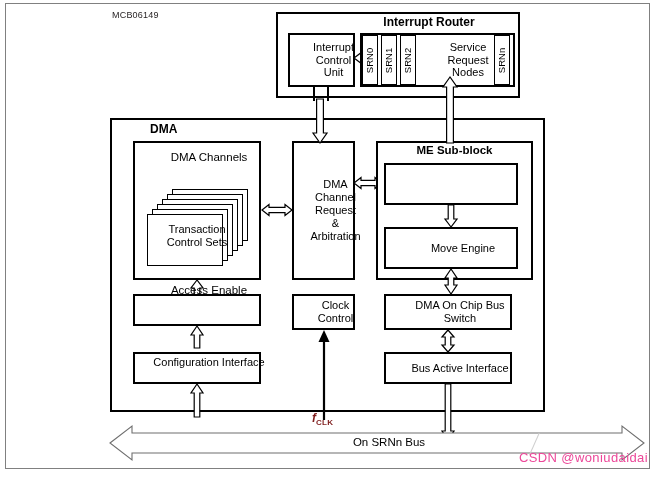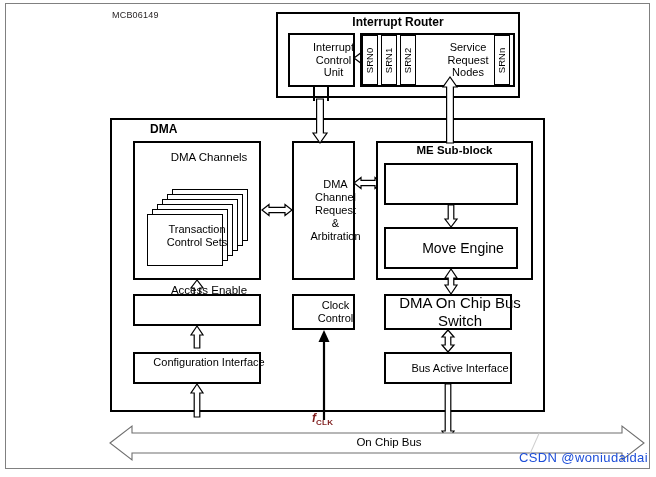--- a/index.html
+++ b/index.html
@@ -65,41 +65,41 @@
   }
   
   .fclk{
     position:absolute;color:#7f1d1d;font-weight:bold;font-style:italic;
     font-size:12px;
   }
   .fclk sub{font-size:8px;font-style:normal;font-weight:bold;letter-spacing:.3px;}
   
   .watermark{
     position:absolute;right:8px;bottom:12px;
-    font-size:13px;color:#1d4ed8;letter-spacing:.4px;
+    font-size:13px;color:#ec4899;letter-spacing:.4px;
     white-space:nowrap;
     user-select:none;
   }
   .wm-slash{
     position:absolute;right:126px;bottom:22px;
     width:1px;height:24px;background:#cfcfcf;
     transform:rotate(24deg);transform-origin:bottom center;
   }
 </style>
 </head>
 <body>
 
 <div id="page">
 
   <div id="page-frame"></div>
 
   <div class="fig-id">MCB06149</div>
 
   <div class="box" style="left:276px;top:12px;width:244px;height:86px;"></div>
-  <div class="grp-title" style="left:276px;top:15px;width:244px;">Interrupt Router</div>
+  <div class="grp-title" style="left:276px;top:15px;width:244px;padding-left:31px;">Interrupt Router</div>
 
   <div class="box" style="left:288px;top:33px;width:67px;height:54px;"></div>
   <div class="lbl" style="left:288px;top:33px;width:67px;height:54px;font-size:11px;">
     <span style="white-space:pre-line">Interrupt
 Control
 Unit</span>
   </div>
 
   <div class="arw" style="left:354px;top:50px;">
     <svg width="22" height="16" viewBox="0 0 22 16">
@@ -171,21 +171,21 @@
 
   <div class="box" style="left:384px;top:163px;width:134px;height:42px;"></div>
 
   <div class="arw" style="left:443px;top:205px;">
     <svg width="16" height="22" viewBox="0 0 16 22">
       <path d="M8,22 L2,14 L5.2,14 L5.2,0 L10.8,0 L10.8,14 L14,14 Z" fill="#ffffff" stroke="#000000" stroke-width="1.2"></path>
     </svg>
   </div>
 
   <div class="box" style="left:384px;top:227px;width:134px;height:42px;"></div>
-  <div class="lbl" style="left:384px;top:227px;width:134px;height:42px;font-size:14px;">Move Engine</div>
+  <div class="lbl" style="left:384px;top:227px;width:134px;height:42px;font-size:11px;">Move Engine</div>
 
   <div class="line v" style="left:313px;top:87px;height:14px;"></div>
   <div class="line v" style="left:327px;top:87px;height:14px;"></div>
   <div class="arw" style="left:311px;top:99px;">
     <svg width="18" height="44" viewBox="0 0 18 44">
       <path d="M9,44 L2,34 L5.6,34 L5.6,0 L12.4,0 L12.4,34 L16,34 Z" fill="#ffffff" stroke="#000000" stroke-width="1.2"></path>
     </svg>
   </div>
 
   <div class="arw" style="left:441px;top:77px;">
@@ -231,21 +231,21 @@
     </svg>
   </div>
 
   <div class="arw" style="left:443px;top:269px;">
     <svg width="16" height="25" viewBox="0 0 16 25">
       <path d="M8,0 L2,9 L5.2,9 L5.2,16 L2,16 L8,25 L14,16 L10.8,16 L10.8,9 L14,9 Z" fill="#ffffff" stroke="#000000" stroke-width="1.2"></path>
     </svg>
   </div>
 
   <div class="box" style="left:384px;top:294px;width:128px;height:36px;"></div>
-  <div class="lbl" style="left:384px;top:294px;width:128px;height:36px;font-size:15px;text-align:center;">
+  <div class="lbl" style="left:384px;top:294px;width:128px;height:36px;font-size:11px;text-align:center;">
     <span style="white-space:pre-line">DMA On Chip Bus
 Switch</span>
   </div>
 
   <div class="arw" style="left:440px;top:330px;">
     <svg width="16" height="22" viewBox="0 0 16 22">
       <path d="M8,0 L2,7 L5.2,7 L5.2,15 L2,15 L8,22 L14,15 L10.8,15 L10.8,7 L14,7 Z" fill="#ffffff" stroke="#000000" stroke-width="1.2"></path>
     </svg>
   </div>
 
@@ -260,18 +260,18 @@
 
   <div class="fclk" style="left:312px;top:411px;">
     <span>f</span><sub>CLK</sub>
   </div>
 
   <div class="arw" style="left:110px;top:424px;">
     <svg width="534" height="38" viewBox="0 0 534 38">
       <path d="M0,19 L22,2 L22,9 L512,9 L512,2 L534,19 L512,36 L512,29 L22,29 L22,36 Z" fill="#ffffff" stroke="#6f6f6f" stroke-width="1.1"></path>
     </svg>
   </div>
-  <div class="lbl" style="left:110px;top:424px;width:534px;height:38px;font-size:11.5px;">On Chip Bus</div>
+  <div class="lbl" style="left:110px;top:424px;width:534px;height:38px;font-size:11.5px;">On SRNn Bus</div>
 
   <div class="wm-slash"></div>
   <div class="watermark">CSDN @woniudaidai</div>
 
 </div>
 
 </body></html>

